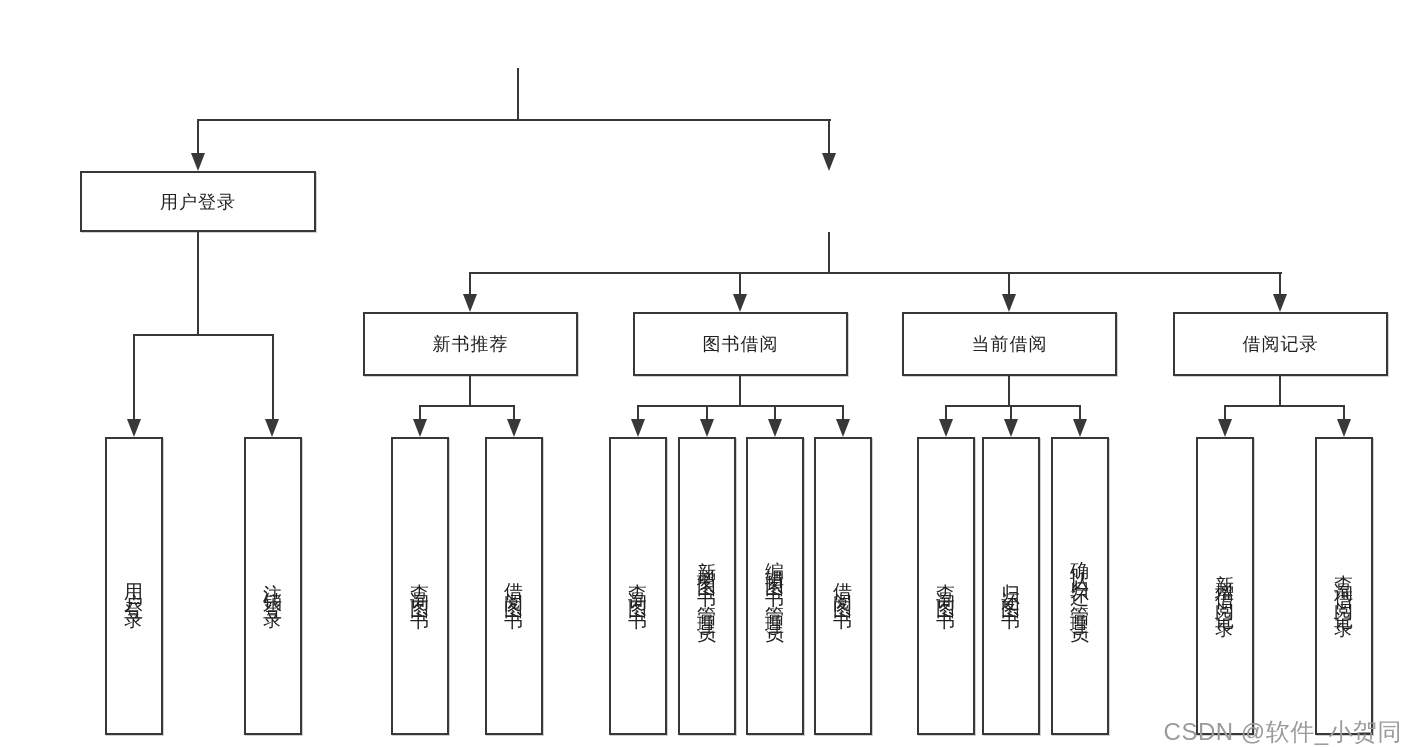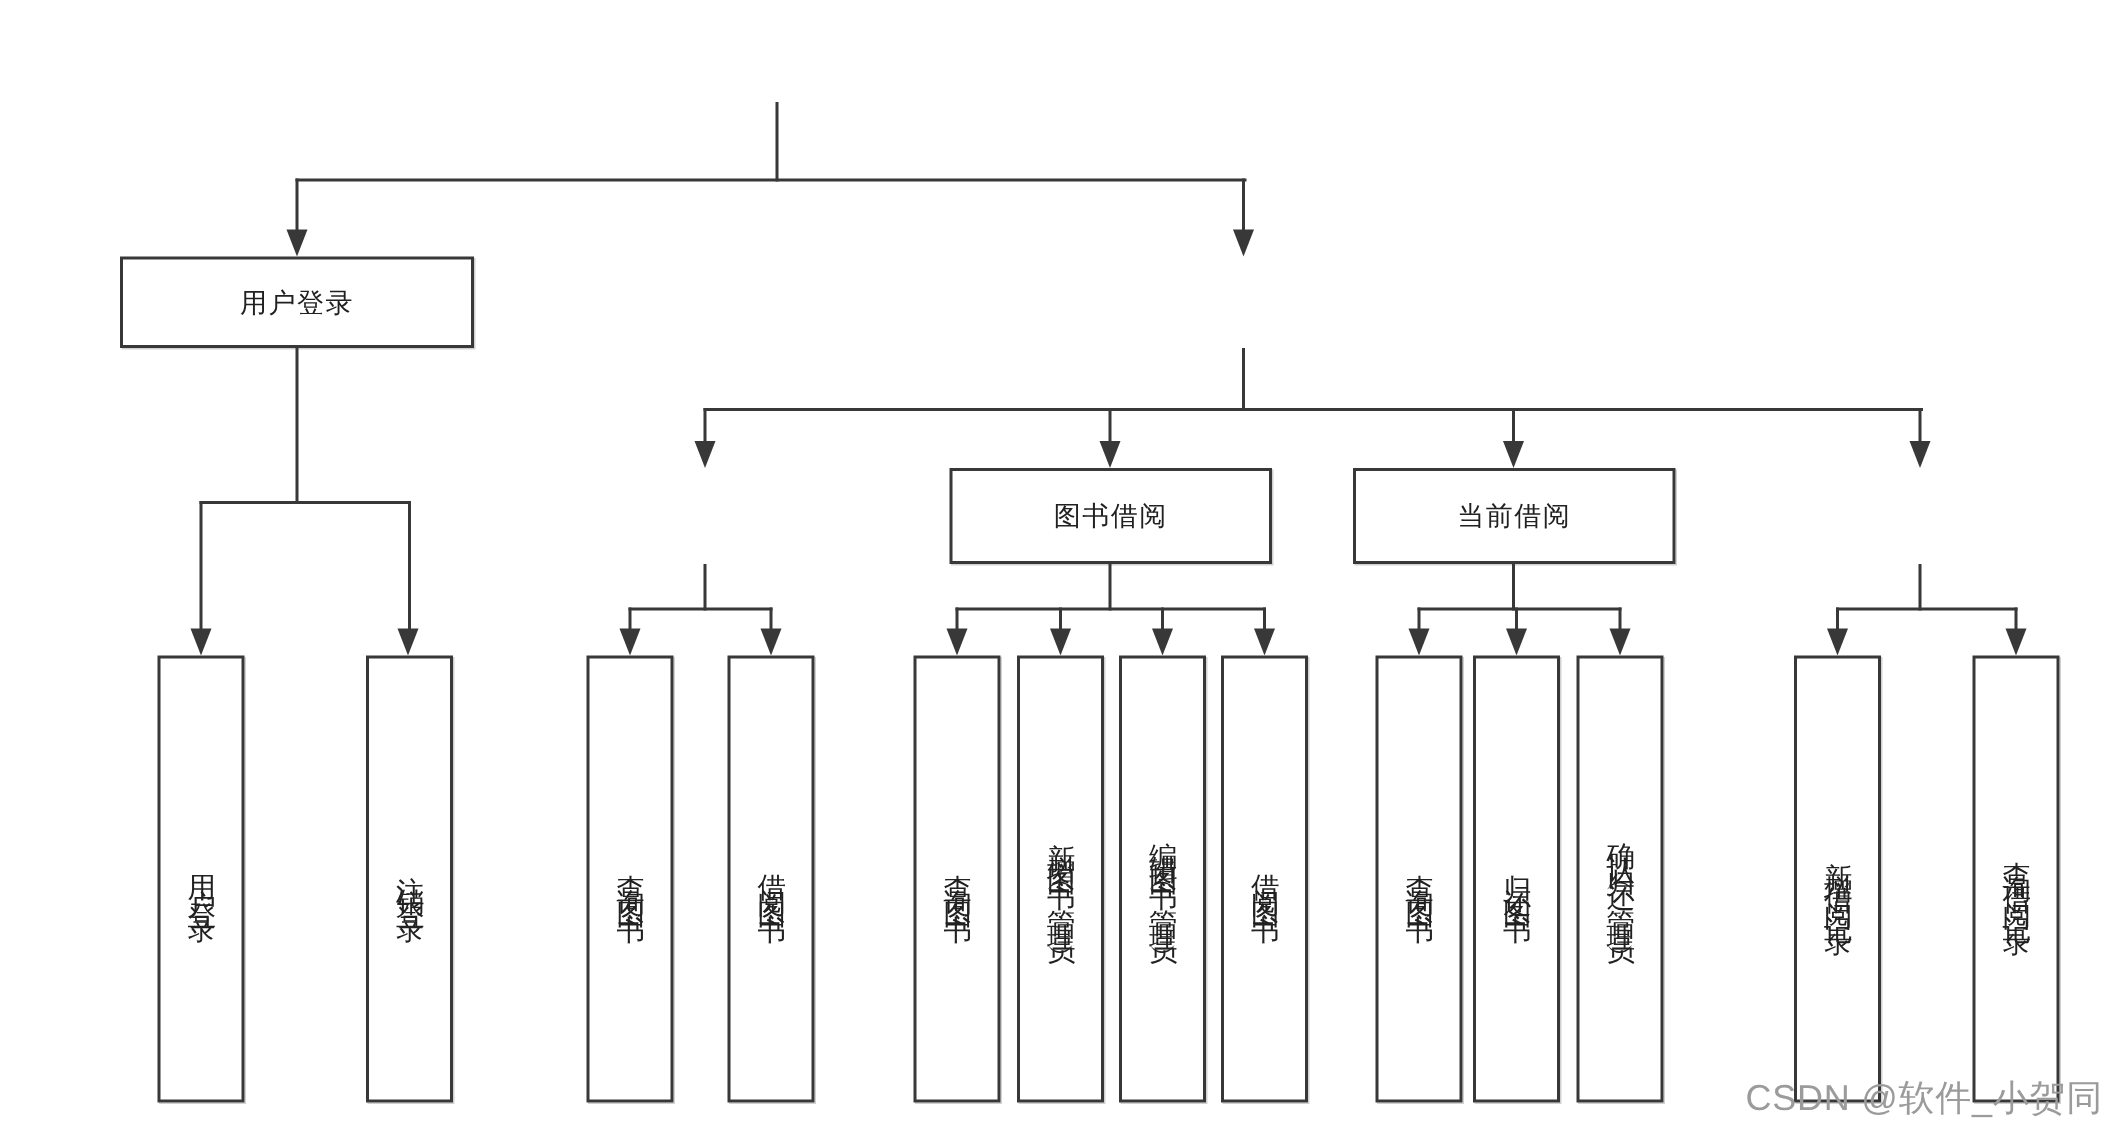--- a/index.html
+++ b/index.html
@@ -76,25 +76,31 @@
   <div class="hline" style="left:469px;top:272px;width:813px"></div>
   <div class="vline" style="left:469px;top:272px;height:24px"></div>
   <div class="ahead" style="left:463px;top:294px"></div>
   <div class="vline" style="left:739px;top:272px;height:24px"></div>
   <div class="ahead" style="left:733px;top:294px"></div>
   <div class="vline" style="left:1008px;top:272px;height:24px"></div>
   <div class="ahead" style="left:1002px;top:294px"></div>
   <div class="vline" style="left:1279px;top:272px;height:24px"></div>
   <div class="ahead" style="left:1273px;top:294px"></div>
 
+  <div class="hbox" style="left:363px;top:312px;width:215px;height:64px">
+    <span>新书推荐</span>
+  </div>
   <div class="hbox" style="left:902px;top:312px;width:215px;height:64px">
     <span>当前借阅</span>
   </div>
   <div class="hbox" style="left:633px;top:312px;width:215px;height:64px">
     <span>图书借阅</span>
+  </div>
+  <div class="hbox" style="left:1173px;top:312px;width:215px;height:64px">
+    <span>借阅记录</span>
   </div>
 
   <div class="vline" style="left:469px;top:376px;height:31px"></div>
   <div class="hline" style="left:419px;top:405px;width:96px"></div>
   <div class="vline" style="left:419px;top:405px;height:15px"></div>
   <div class="ahead" style="left:413px;top:419px"></div>
   <div class="vline" style="left:513px;top:405px;height:15px"></div>
   <div class="ahead" style="left:507px;top:419px"></div>
 
   <div class="vline" style="left:739px;top:376px;height:31px"></div>

